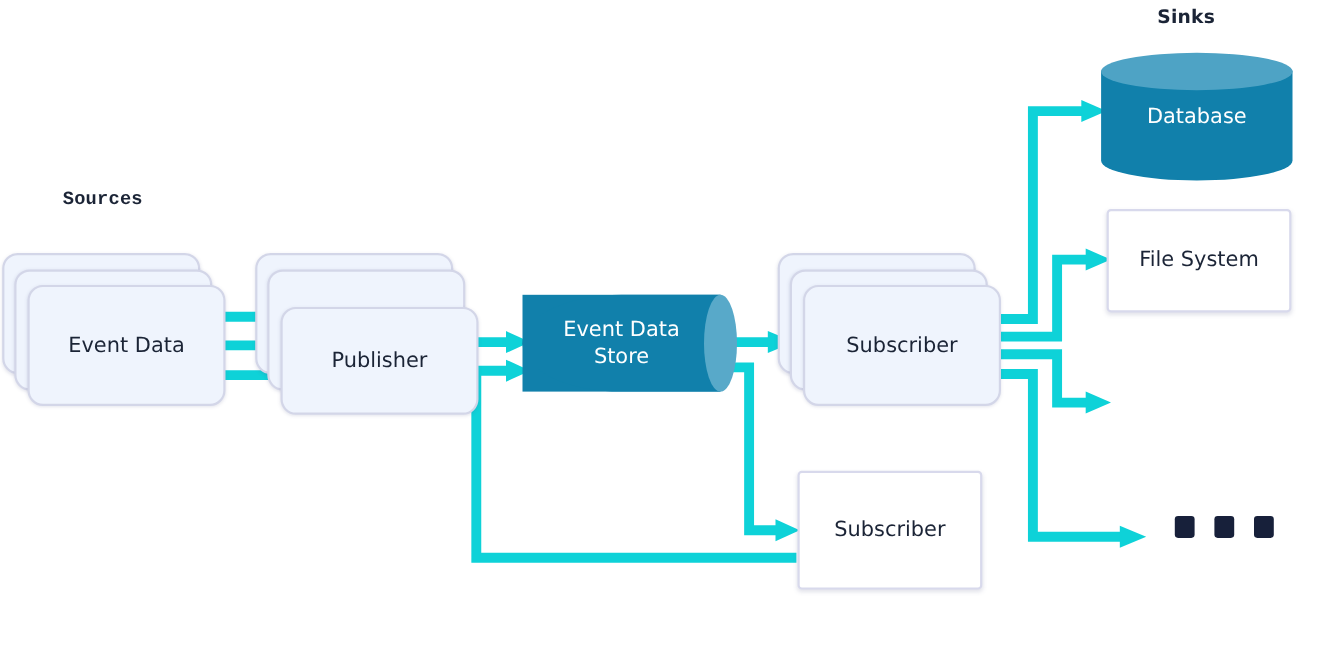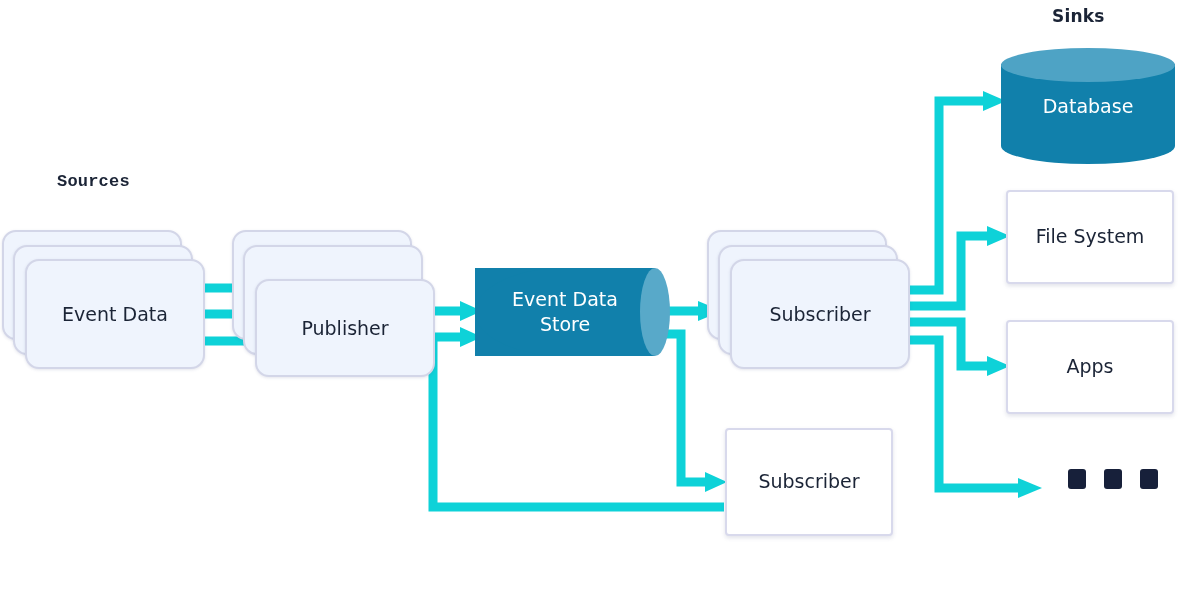--- a/index.html
+++ b/index.html
@@ -221,23 +221,20 @@
   <div class="cyl-v" style="left:1001px; top:48px; width:174px; height:116px;padding-left:14px;">
     <div class="body"></div>
     <div class="cap-top"></div>
     <div class="label">Database</div>
   </div>
 
   <div class="node box-white" style="left:1006px; top:190px; width:168px; height:94px;">
     <span>File System</span>
   </div>
 
-  <div class="node box-white" style="left:1006px; top:320px; width:168px; height:94px;">
-    <span>Apps</span>
-  </div>
 
   <div class="dots" style="left:1068px; top:469px;">
     <div class="dot"></div>
     <div class="dot"></div>
     <div class="dot"></div>
   </div>
 
 </div>
 
 </body></html>

